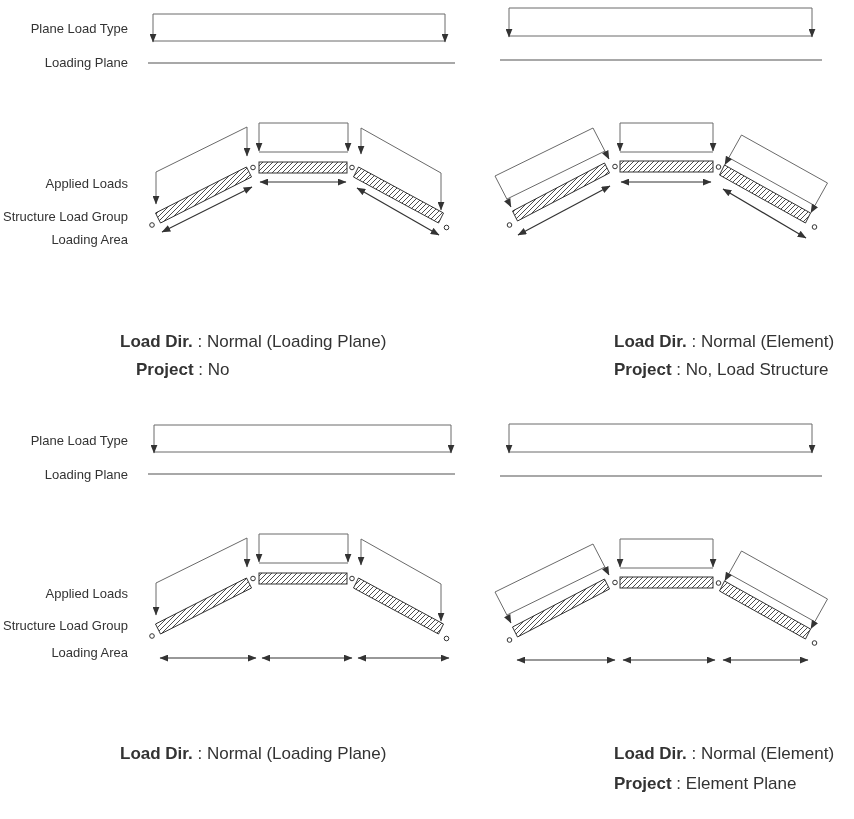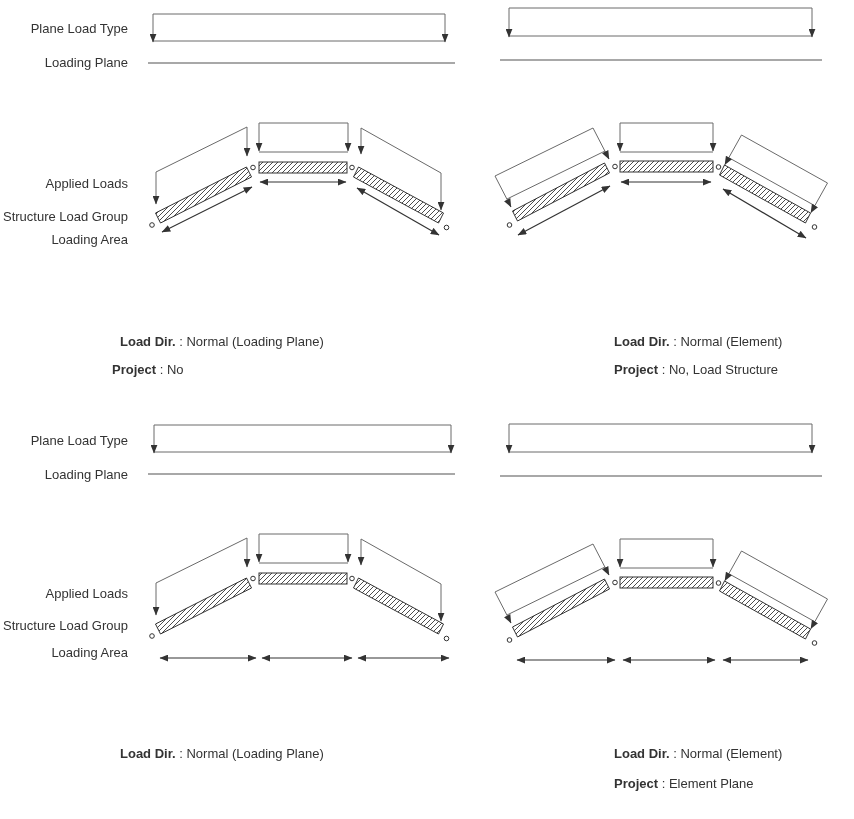--- a/index.html
+++ b/index.html
@@ -3,21 +3,21 @@
 <meta charset="utf-8">
 <style>
   :root { --ink:#333333; --line:#6a6a6a; --faint:#a8a8a8; --text:#333333; }
   html,body{margin:0;padding:0;background:#fff;}
   body{width:854px;height:819px;position:relative;overflow:hidden;
        font-family:"Liberation Sans", sans-serif;color:var(--text,#333);}
   .stage{position:absolute;inset:0;text-align:right;}
   svg.diagram{position:absolute;left:0;top:0;}
   .rlabel{position:absolute;right:726px;white-space:nowrap;font-size:13px;
           color:var(--text,#333);line-height:14px;}
-  .cap{position:absolute;font-size:13px;line-height:15px;white-space:pre;color:var(--text,#333);padding-left:24px;}
+  .cap{position:absolute;font-size:17px;line-height:15px;white-space:pre;color:var(--text,#333);padding-left:24px;}
   .cap .b{font-weight:bold;}
   .s-line{stroke:var(--line,#6a6a6a);stroke-width:1;fill:none;}
   .s-plane{stroke:var(--faint,#a8a8a8);stroke-width:2;fill:none;}
   .beam{fill:url(#hatch);stroke:var(--ink,#333);stroke-width:1;}
   .circ{fill:#fff;stroke:var(--ink,#333);stroke-width:1;}
   .darr{stroke:var(--ink,#333);stroke-width:1.2;fill:none;}
 </style>
 </head>
 <body>
 
@@ -200,21 +200,21 @@
   <div class="rlabel" style="top:210px">Structure Load Group</div>
   <div class="rlabel" style="top:233px">Loading Area</div>
 
   <div class="rlabel" style="top:434px">Plane Load Type</div>
   <div class="rlabel" style="top:468px">Loading Plane</div>
   <div class="rlabel" style="top:587px">Applied Loads</div>
   <div class="rlabel" style="top:619px">Structure Load Group</div>
   <div class="rlabel" style="top:646px">Loading Area</div>
 
   <div class="cap" style="left:96px;top:334px"><span class="b">Load Dir.</span><span> : Normal (Loading Plane)</span></div>
-  <div class="cap" style="left:88px;top:362px"><span class="b">Project</span><span> : No</span></div>
+  <div class="cap" style="left:112px;top:362px"><span class="b">Project</span><span> : No</span></div>
 
   <div class="cap" style="left:590px;top:334px"><span class="b">Load Dir.</span><span> : Normal (Element)</span></div>
   <div class="cap" style="left:590px;top:362px"><span class="b">Project</span><span> : No, Load Structure</span></div>
 
   <div class="cap" style="left:96px;top:746px"><span class="b">Load Dir.</span><span> : Normal (Loading Plane)</span></div>
 
   <div class="cap" style="left:590px;top:746px"><span class="b">Load Dir.</span><span> : Normal (Element)</span></div>
   <div class="cap" style="left:590px;top:776px"><span class="b">Project</span><span> : Element Plane</span></div>
 
 </div>

